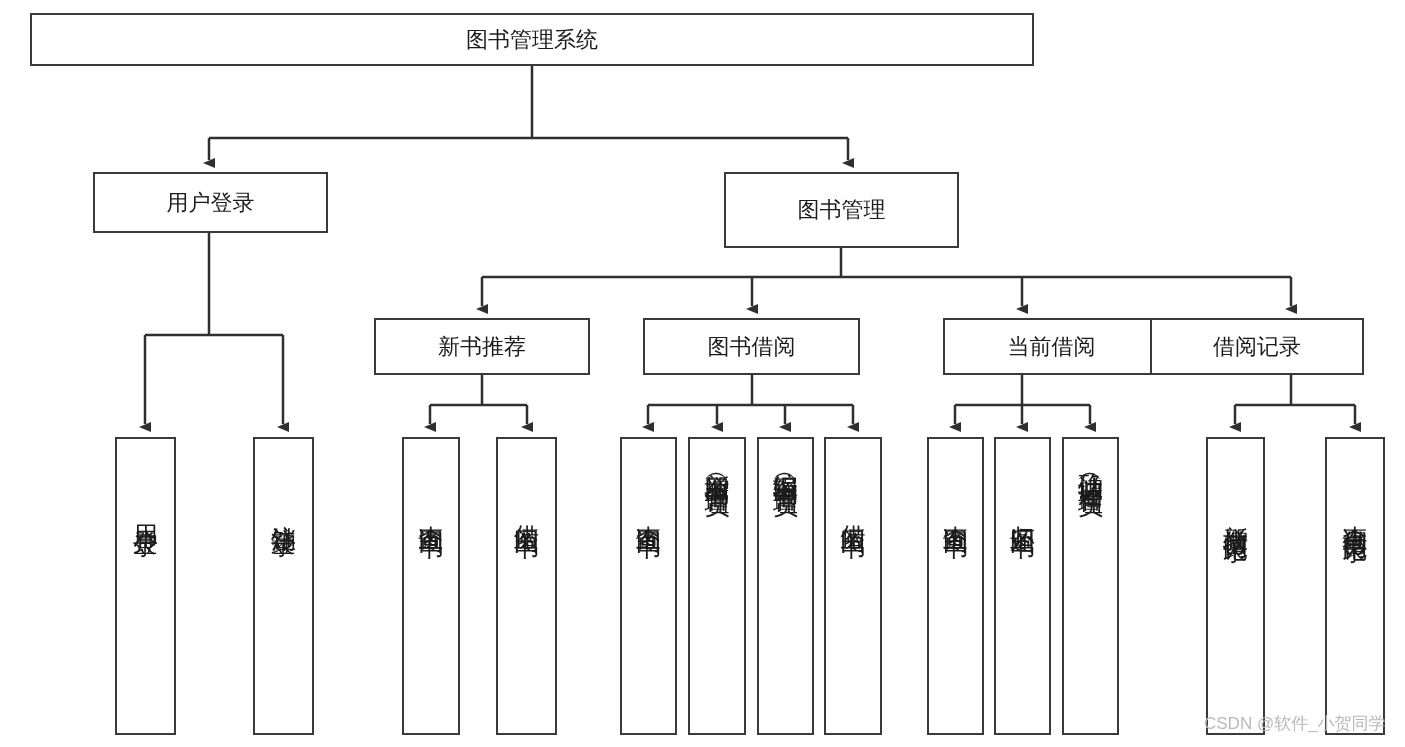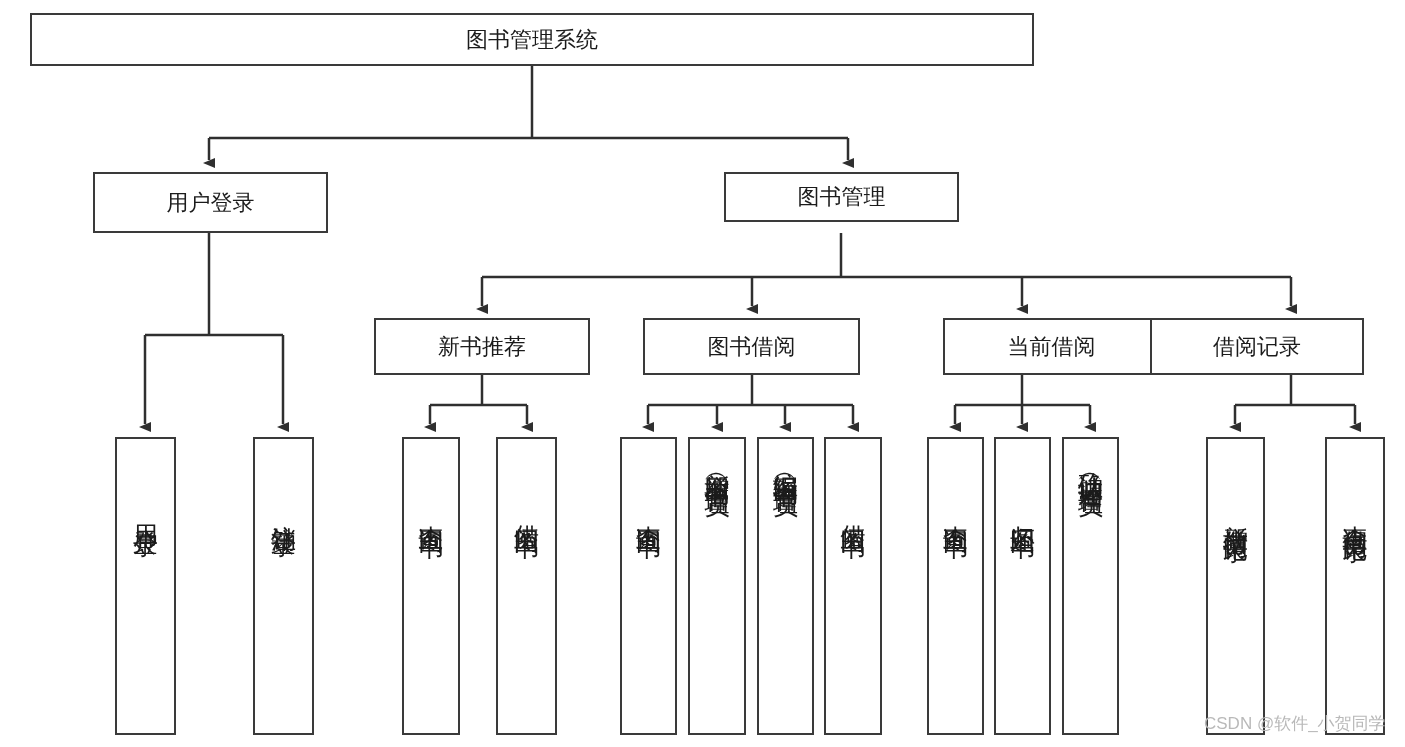--- a/index.html
+++ b/index.html
@@ -130,21 +130,21 @@
   </svg>
 
   <div class="node root horizontal" style="left:18px; top:13px; width:1004px; height:53px;">
     <span class="label">图书管理系统</span>
   </div>
 
   <div class="node horizontal" style="left:81px; top:172px; width:235px; height:61px;">
     <span class="label">用户登录</span>
   </div>
 
-  <div class="node horizontal" style="left:712px; top:172px; width:235px; height:50px;">
+  <div class="node horizontal" style="left:712px; top:172px; width:235px; height:76px;">
     <span class="label">图书管理</span>
   </div>
 
   <div class="node horizontal" style="left:362px; top:318px; width:216px; height:57px;">
     <span class="label">新书推荐</span>
   </div>
 
   <div class="node horizontal" style="left:631px; top:318px; width:217px; height:57px;">
     <span class="label">图书借阅</span>
   </div>

